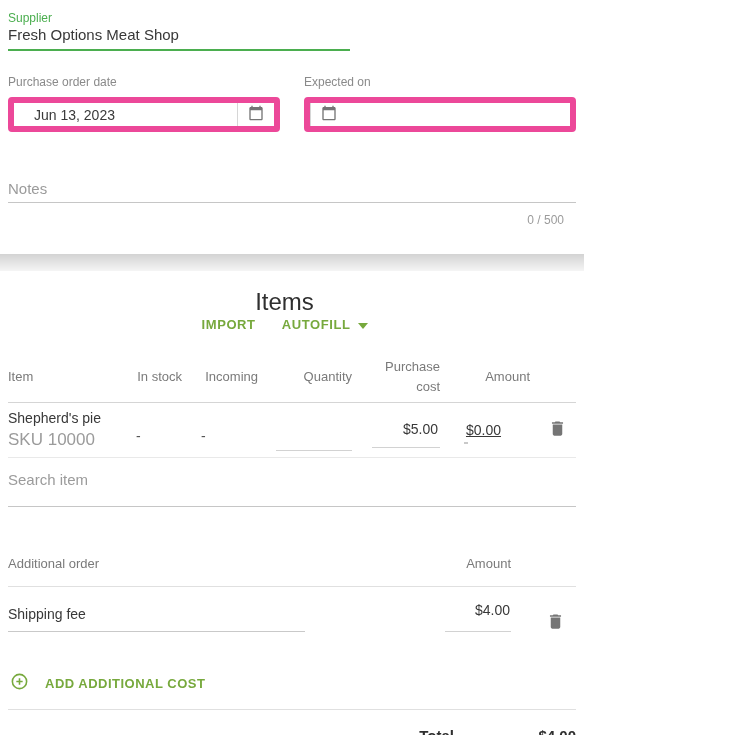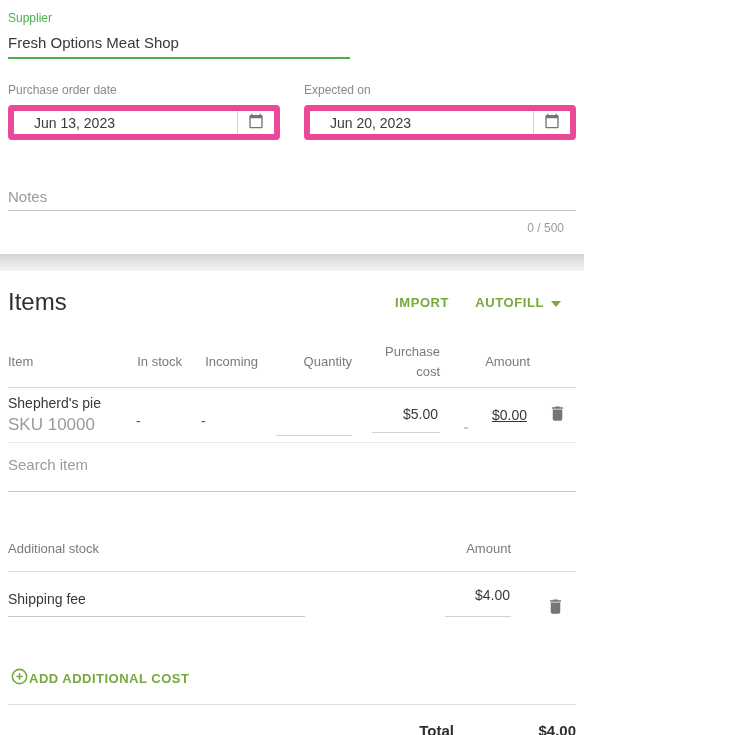--- a/index.html
+++ b/index.html
@@ -14,76 +14,76 @@
   }
   *{box-sizing:border-box;margin:0;padding:0;}
   html,body{background:#fff;}
   body{font-family:"Liberation Sans","DejaVu Sans",sans-serif;color:var(--text-dark);}
   .page{width:584px;height:735px;background:#7f1d1d;overflow:hidden;}
 
   
   .top-card{height:254px;padding:8px 8px 0 8px;background:#fff;overflow:hidden;}
   .field-label{font-size:12px;color:#8a8a8a;line-height:14px;display:block;}
   .supplier-label{color:var(--green-supplier);font-size:12px;line-height:14px;}
-  .supplier-value{margin-top:8px;font-size:15px;line-height:18px;color:#383838;cursor:pointer;}
+  .supplier-value{font-size:15px;line-height:18px;color:#383838;cursor:pointer;}
   .supplier-underline{margin-top:5px;width:342px;height:2px;background:var(--green-supplier);}
 
   .dates-row{display:flex;gap:24px;margin-top:24px;}
   .date-field{flex:1;}
   .date-input{margin-top:8px;height:35px;border:6px solid #ec4899;border-radius:4px;background:#fff;display:flex;align-items:center;cursor:pointer;}
   .date-text{flex:1;padding-left:20px;font-size:14px;color:#3a3a3a;}
   .cal-btn{width:37px;align-self:stretch;border:none;border-left:1px solid #d6d6d6;background:transparent;display:flex;align-items:center;justify-content:center;cursor:pointer;}
 
   .notes-wrap{margin-top:42px;}
   .notes-input{width:100%;height:29px;border:none;border-bottom:1px solid var(--line-input);font-family:inherit;font-size:15px;color:#383838;outline:none;background:transparent;}
   .notes-input::placeholder{color:var(--text-light);}
   .notes-counter{margin-top:10px;text-align:right;padding-right:12px;font-size:12px;color:var(--text-light);}
 
   
   .band{height:17px;background:linear-gradient(#d3d3d3,#f5f5f5);}
 
   
   .items-card{padding:16px 8px 0 8px;background:#fff;height:464px;overflow:hidden;}
-  .items-head{display:flex;align-items:center;justify-content:space-between;padding-right:15px;}
+  .items-head{display:flex;align-items:center;justify-content:space-between;padding-right:15px;flex-direction:column;}
   .items-title{font-size:24px;font-weight:400;color:#2f2f2f;line-height:30px;}
   .head-actions{display:flex;align-items:center;gap:26px;}
   .text-btn{background:none;border:none;cursor:pointer;color:var(--green-btn);font-family:inherit;font-size:13px;font-weight:700;letter-spacing:.6px;display:flex;align-items:center;gap:7px;padding:0;text-align:center;}
 
   .items-grid{display:grid;grid-template-columns:1fr 60px 76px 94px 88px 90px 46px;}
   .tbl-header{margin-top:20px;min-height:51px;align-items:center;border-bottom:1px solid var(--line-mid);}
   .th{font-size:13px;color:var(--text-gray);line-height:1.55;}
   .th.num{text-align:right;}
   .th-pc{padding-left:26px;}
 
   .tbl-row{height:55px;align-items:center;border-bottom:1px solid var(--line-light);}
   .item-name{font-size:14px;color:#383838;line-height:16px;}
   .item-sku{font-size:17px;color:var(--text-light);margin-top:4px;}
   .dash-cell{font-size:14px;color:#555;padding-top:12px;}
   .dash-instock{padding-left:14px;}
   .dash-incoming{padding-left:19px;}
   .qty-cell{display:flex;justify-content:flex-end;}
   .qty-input{width:76px;height:26px;margin-top:16px;border:none;border-bottom:1px solid #d2d2d2;background:transparent;outline:none;font-family:inherit;font-size:14px;text-align:right;}
   .ucell{border-bottom:1px solid #d2d2d2;text-align:right;font-size:14px;color:#383838;cursor:text;}
   .pc-cell .ucell{width:68px;margin-left:auto;margin-top:8px;padding:0 2px 9px 0;line-height:17px;}
-  .amt-cell{align-self:stretch;position:relative;display:flex;align-items:center;justify-content:flex-end;padding-right:3px;font-size:14px;color:#383838;text-decoration:underline;}
+  .amt-cell{align-self:stretch;position:relative;display:flex;align-items:center;justify-content:center;padding-right:3px;font-size:14px;color:#383838;text-decoration:underline;}
   .amt-dot{position:absolute;left:24px;bottom:13px;width:4px;height:2px;background:#c9c9c9;}
   .trash-cell{align-self:stretch;display:flex;align-items:center;justify-content:flex-end;padding-right:7px;}
   .icon-btn{background:none;border:none;cursor:pointer;padding:2px;display:flex;align-items:center;}
 
   .search-row input{width:100%;height:49px;border:none;border-bottom:1px solid var(--line-input);outline:none;background:transparent;font-family:inherit;font-size:15px;color:#383838;padding-bottom:6px;}
   .search-row input::placeholder{color:var(--text-light);}
 
   .addl-grid{display:grid;grid-template-columns:1fr 110px 65px;}
   .addl-header{margin-top:47px;padding-bottom:12px;border-bottom:1px solid #e0e0e0;}
   .addl-row{height:52px;}
   .addl-name-input{width:297px;height:30px;margin-top:15px;border:none;border-bottom:1px solid #c9c9c9;outline:none;background:transparent;font-family:inherit;font-size:14px;color:#383838;padding-bottom:6px;}
   .addl-amt .ucell{width:66px;margin-left:auto;margin-top:15px;height:30px;padding:0 1px 8px 0;line-height:17px;}
   .addl-trash{display:flex;align-items:flex-start;justify-content:flex-end;padding:23px 9px 0 0;}
 
-  .add-cost-btn{margin-top:43px;display:flex;align-items:center;background:none;border:none;cursor:pointer;color:var(--green-btn);font-family:inherit;font-size:13px;font-weight:700;letter-spacing:.5px;padding:0 0 0 2px;}
+  .add-cost-btn{margin-top:33px;display:flex;align-items:center;gap:16px;background:none;border:none;cursor:pointer;color:var(--green-btn);font-family:inherit;font-size:13px;font-weight:700;letter-spacing:.5px;padding:0 0 0 2px;}
 
   .total-divider{margin-top:15px;border-top:1px solid #e0e0e0;}
   .total-row{display:flex;justify-content:flex-end;align-items:center;padding-top:17px;}
   .total-label{font-size:15px;font-weight:700;color:#2f2f2f;}
   .total-value{width:122px;text-align:right;font-size:15px;font-weight:700;color:#2f2f2f;}
 </style>
 </head>
 <body>
 
 <div class="page">
@@ -106,21 +106,20 @@
               <svg width="16" height="16" viewBox="0 0 24 24" fill="#757575">
                   <path d="M20 3h-1V1h-2v2H7V1H5v2H4c-1.1 0-2 .9-2 2v16c0 1.1.9 2 2 2h16c1.1 0 2-.9 2-2V5c0-1.1-.9-2-2-2zm0 18H4V8h16v13z"></path>
                 </svg>
             </span>
           </button>
         </div>
       </div>
       <div class="date-field">
         <span class="field-label">Expected on</span>
         <div class="date-input">
-          <span class="date-text">Jun 20, 2023</span>
           <button class="cal-btn">
             <span>
               <svg width="16" height="16" viewBox="0 0 24 24" fill="#757575">
                   <path d="M20 3h-1V1h-2v2H7V1H5v2H4c-1.1 0-2 .9-2 2v16c0 1.1.9 2 2 2h16c1.1 0 2-.9 2-2V5c0-1.1-.9-2-2-2zm0 18H4V8h16v13z"></path>
                 </svg>
             </span>
           </button>
         </div>
       </div>
     </div>
@@ -188,21 +187,21 @@
           </span>
         </button>
       </div>
     </div>
 
     <div class="search-row">
       <input type="text" placeholder="Search item" style="">
     </div>
 
     <div class="addl-grid addl-header">
-      <div class="th">Additional stock</div>
+      <div class="th">Additional order</div>
       <div class="th num">Amount</div>
       <div class="th"></div>
     </div>
 
     <div class="addl-grid addl-row">
       <div>
         <input class="addl-name-input" type="text" value="Shipping fee" style="">
       </div>
       <div class="addl-amt">
         <div class="ucell">$4.00</div>

